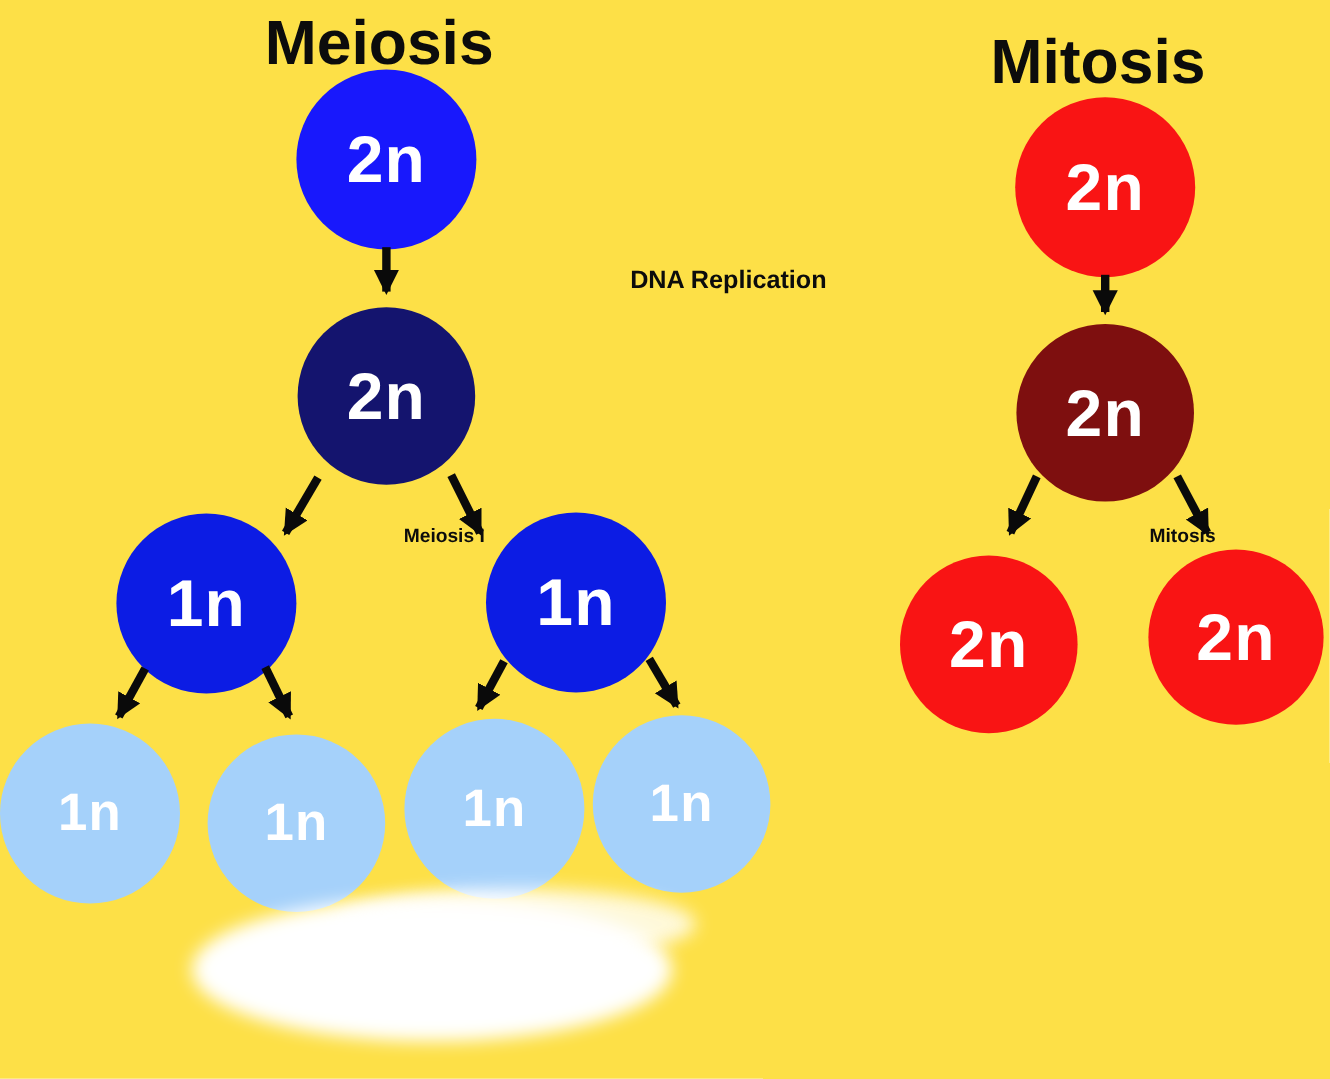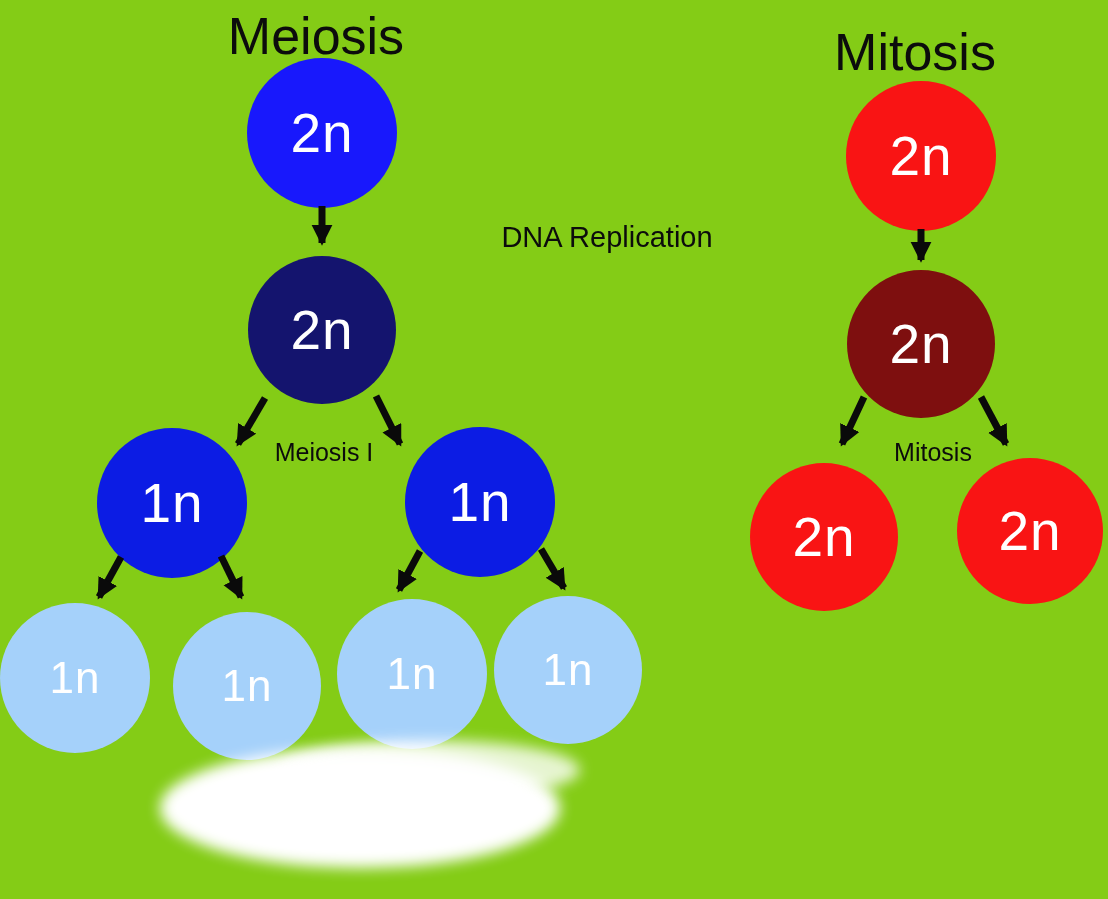--- a/index.html
+++ b/index.html
@@ -36,30 +36,30 @@
     color:#0c0c0c;
     font-size:52px;
     line-height:1;
     text-align:center;
     z-index:3;
     white-space:nowrap;
   }
   .stage-label{
     position:absolute;
     color:#0c0c0c;
-    font-size:25px;
+    font-size:16px;
     line-height:1;
-    text-align:center;
+    text-align:right;
     z-index:6;
     white-space:nowrap;
   }
   .mid-label{
     position:absolute;
     color:#0c0c0c;
-    font-size:29px;
+    font-size:21px;
     line-height:1;
     text-align:center;
     z-index:3;
     white-space:nowrap;
   }
   #arrows{
     position:absolute;
     left:0;top:0;
     width:1108px;height:899px;
     z-index:5;
@@ -74,21 +74,21 @@
     background:#ffffff;
     border-radius:50%;
     filter:blur(7px);
     z-index:7;
     pointer-events:none;
   }
 </style>
 </head>
 <body>
 
-<div id="canvas" style="background: #84cc16;">
+<div id="canvas" style="background: #fde047; font-weight: bold;">
 
   <div class="title" style="left:196px;top:10px;width:240px;">Meiosis</div>
   <div class="title" style="left:795px;top:26px;width:240px;">Mitosis</div>
 
   <div class="mid-label" style="left:457px;top:223px;width:300px;">DNA Replication</div>
 
   <div class="cell" style="left: 247px; top: 58px; width: 150px; height: 150px; background: rgb(24, 24, 252);">
     <span class="cell-label">2n</span>
   </div>
 

